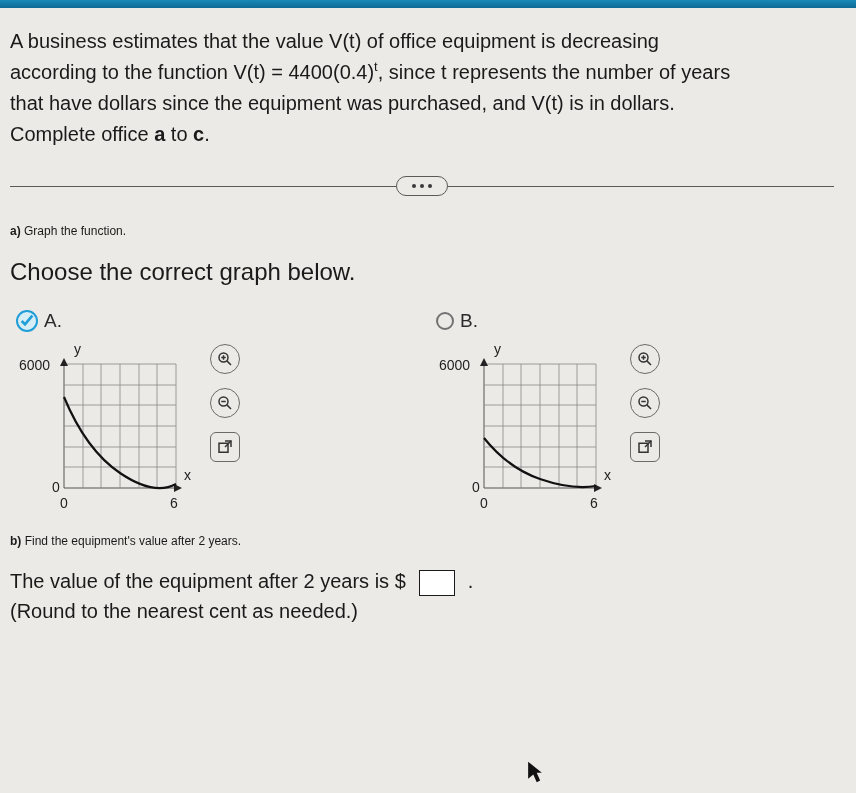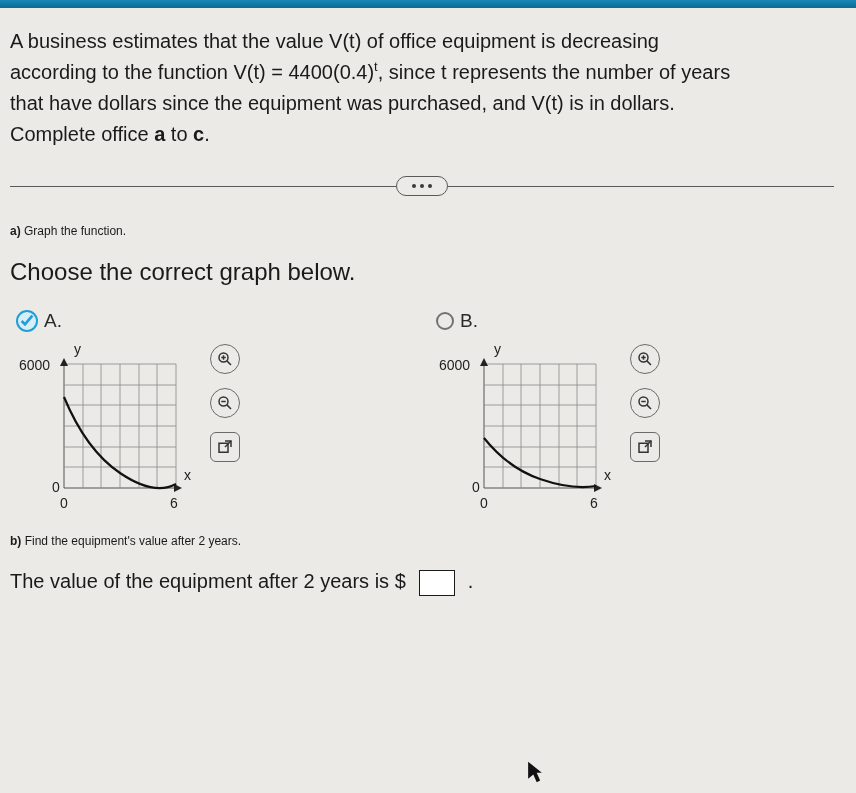--- a/index.html
+++ b/index.html
@@ -304,20 +304,21 @@
 
   <div class="section part-b">
     <div class="part-label">
       <span class="b">b)</span><span> Find the equipment's value after 2 years.</span>
     </div>
     <div class="answer-line">
       <span>The value of the equipment after 2 years is $</span>
       <span class="blank"></span>
       <span>.</span>
     </div>
+    <div class="hint">(Round to the nearest cent as needed.)</div>
   </div>
 
   <div class="cursor">
     <svg viewBox="0 0 20 28">
         <path d="M2 2 L2 22 L8 17 L12 26 L16 24 L12 15 L18 15 Z" fill="#111"></path>
       </svg>
   </div>
 
 </div>
 

